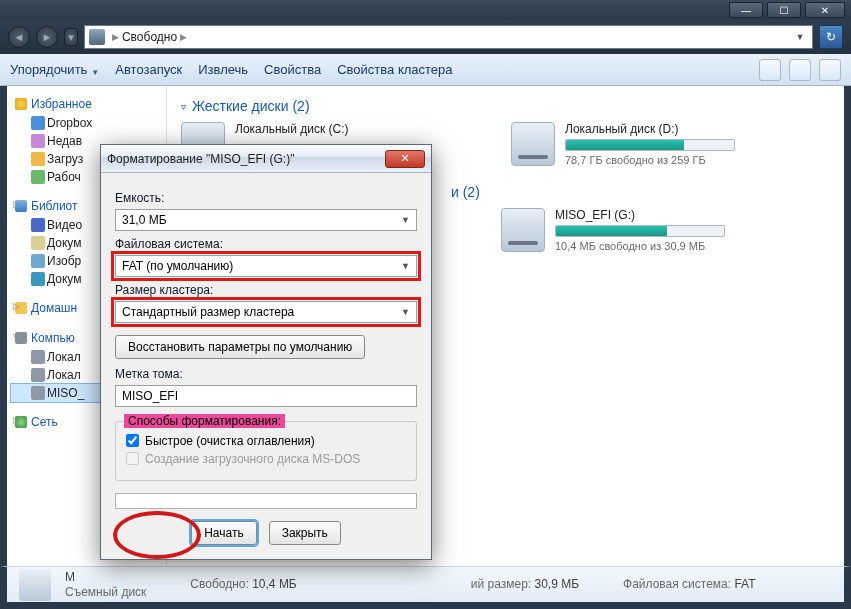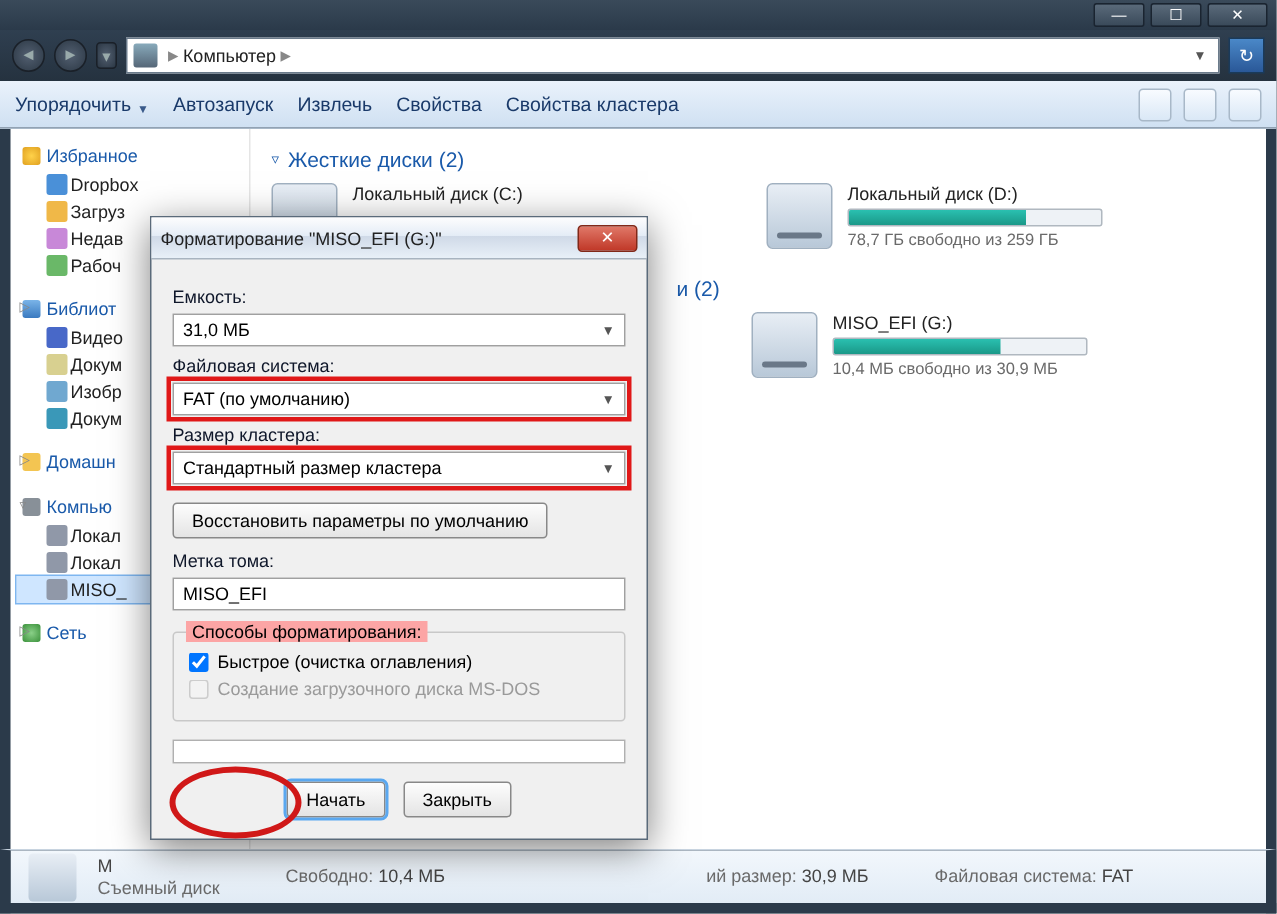--- a/index.html
+++ b/index.html
@@ -65,22 +65,22 @@
   .dlg-title{height:28px;background:linear-gradient(#fdfdfe,#e4ecf6 45%,#cfd9e7 46%,#e8f0f8);display:flex;align-items:center;padding:0 6px;color:#222;border-bottom:1px solid #a8b4c0;}
   .dlg-close{margin-left:auto;width:40px;height:18px;background:linear-gradient(#e07868,#c03828);border:1px solid #802818;border-radius:3px;color:#fff;display:flex;align-items:center;justify-content:center;font-size:11px;}
   .dlg-body{padding:12px 14px 14px;}
   .dlg-label{margin:6px 0 4px;color:#0f172a;}
   .dlg-select,.dlg-input{width:100%;height:22px;border:1px solid #a0a0a0;background:#fff;padding:0 6px;font-size:12px;display:flex;align-items:center;justify-content:space-between;}
   .dlg-select .dd{font-size:9px;color:#555;}
   .hl{outline:3px solid #e01818;outline-offset:1px;gap:32px;}
   .dlg-btn{height:24px;padding:0 12px;background:linear-gradient(#fdfdfd,#e4e4e4);border:1px solid #888;border-radius:3px;font-size:12px;display:inline-flex;align-items:center;}
   .dlg-btn.primary{outline:2px solid #5aa8f0;}
   .dlg-group{border:1px solid #c8c8c8;border-radius:3px;padding:8px 10px 10px;margin-top:4px;position:relative;}
-  .dlg-group-title{position:absolute;top:-8px;left:8px;background:#fca5a5;padding:0 4px;font-size:12px;}
-  .chk{display:flex;align-items:center;gap:6px;margin:4px 0;}
+  .dlg-group-title{position:absolute;top:-8px;left:8px;background:#ec4899;padding:0 4px;font-size:12px;}
+  .chk{display:flex;align-items:flex-start;gap:6px;margin:4px 0;}
   .chk input{width:13px;height:13px;}
   .chk.dis{color:#9a9a9a;}
   .progress{height:16px;border:1px solid #b0b0b0;background:#fff;margin:12px 0;}
   .dlg-actions{display:flex;justify-content:center;gap:12px;}
   .start-ring{position:absolute;left:168px;bottom:-6px;width:88px;height:48px;border:4px solid #d01818;border-radius:50%;pointer-events:none;}
 </style>
 </head>
 <body>
 
 <div class="titlebar">
@@ -89,21 +89,21 @@
   <div class="winbtn">✕</div>
 </div>
 
 <div class="addrrow">
   <div class="navbtn">◄</div>
   <div class="navbtn">►</div>
   <div class="navbtn small">▾</div>
   <div class="addressbar">
     <span class="addr-icon"></span>
     <span class="addr-sep">▶</span>
-    <span>Компьютер</span>
+    <span>Свободно</span>
     <span class="addr-sep">▶</span>
     <span class="addr-dd">▼</span>
   </div>
   <div class="refreshbtn">↻</div>
 </div>
 
 <div class="toolbar">
   <div class="tool-item">
       <span>Упорядочить</span>
       <span class="tool-dd">▼</span>
@@ -117,22 +117,22 @@
     <div class="tool-sq"></div>
     <div class="tool-sq"></div>
   </div>
 </div>
 
 <div class="explorer-body">
   <div class="sidebar">
     <div class="side-group">
       <div class="side-head star">Избранное</div>
       <div class="side-item"><span class="side-ico ic-db"></span><span>Dropbox</span></div>
+      <div class="side-item"><span class="side-ico ic-rc"></span><span>Недав</span></div>
       <div class="side-item"><span class="side-ico ic-dl"></span><span>Загруз</span></div>
-      <div class="side-item"><span class="side-ico ic-rc"></span><span>Недав</span></div>
       <div class="side-item"><span class="side-ico ic-dsk"></span><span>Рабоч</span></div>
     </div>
     <div class="side-group">
       <div class="side-head lib"><span class="side-arrow">▷</span><span>Библиот</span></div>
       <div class="side-item"><span class="side-ico ic-vi"></span><span>Видео</span></div>
       <div class="side-item"><span class="side-ico ic-do"></span><span>Докум</span></div>
       <div class="side-item"><span class="side-ico ic-im"></span><span>Изобр</span></div>
       <div class="side-item"><span class="side-ico ic-mu"></span><span>Докум</span></div>
     </div>
     <div class="side-group">

